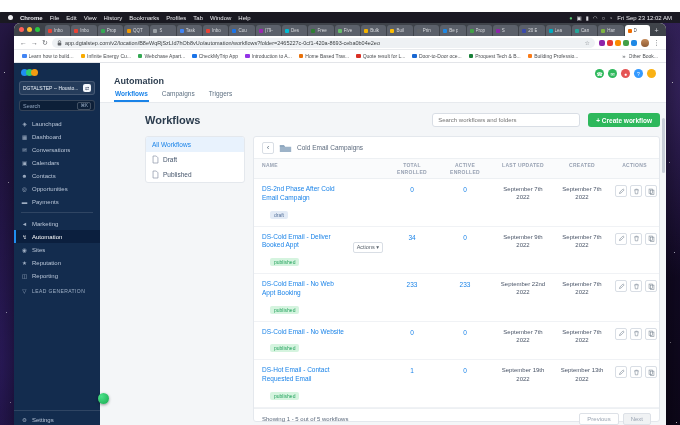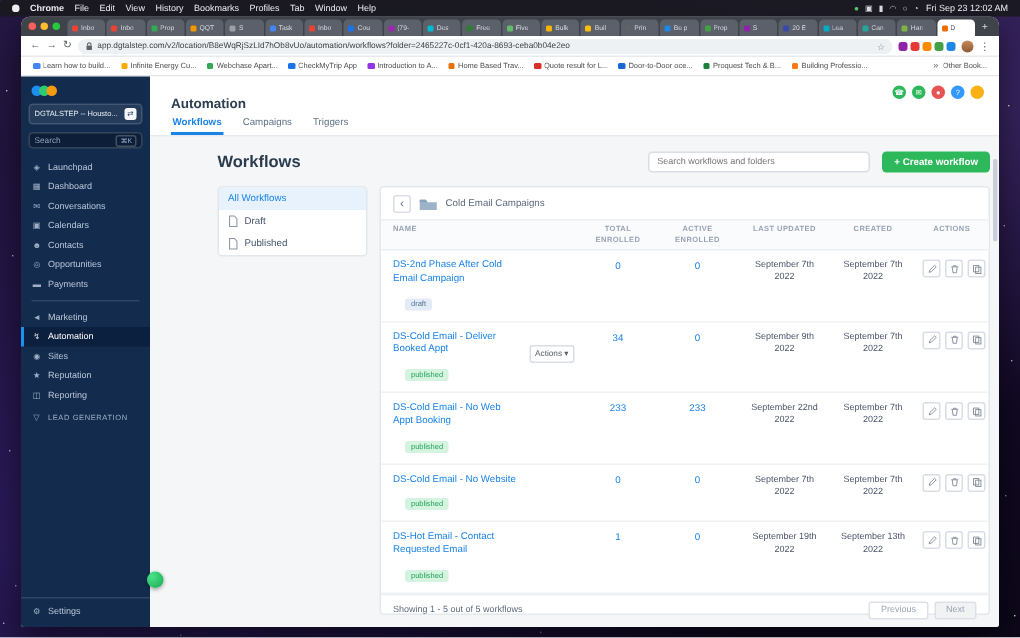--- a/index.html
+++ b/index.html
@@ -2,21 +2,21 @@
 <html><head>
 <meta charset="utf-8">
 <style>
   *{margin:0;padding:0;box-sizing:border-box;}
   html,body{width:680px;height:425px;overflow:hidden;}
   body{font-family:"Liberation Sans",sans-serif;position:relative;}
   #screen{position:absolute;inset:0;overflow:hidden;
     background:
       radial-gradient(at 88% 15%, rgba(130,90,210,.35), transparent 42%),
       radial-gradient(at 6% 85%, rgba(70,45,150,.45), transparent 52%),
-      linear-gradient(160deg,#261845 0%,#140b2a 58%,#0d0719 100%);}
+      linear-gradient(160deg,#261845 0%,#140b2a 58%,#0d0719 100%); margin-top: 12px;}
   #stars{position:absolute;top:0;left:0;width:1px;height:1px;background:#fff;border-radius:50%;
     box-shadow:4px 60px #fff,8px 170px rgba(255,255,255,.8),6px 300px #ccd,10px 390px rgba(255,255,255,.7),
     672px 70px #fff,669px 150px rgba(255,255,255,.75),674px 240px #dde,670px 330px rgba(255,255,255,.6),
     676px 410px #fff,2px 415px rgba(255,255,255,.8),360px 421px rgba(255,255,255,.5),120px 423px rgba(255,255,255,.45);}
   
   #menubar{position:absolute;top:0;left:0;right:0;height:11px;background:rgba(26,26,32,.94);display:flex;align-items:center;gap:7px;padding:0 8px;color:#ececf0;font-size:6px;z-index:6;}
   #apple-dot{width:5px;height:5px;background:#ededf0;border-radius:50% 50% 45% 45%;flex:none;}
   #mb-items{display:flex;gap:7px;align-items:center;}
   .mb-item{white-space:nowrap;cursor:default;}
   .mb-item.bold{font-weight:bold;}

